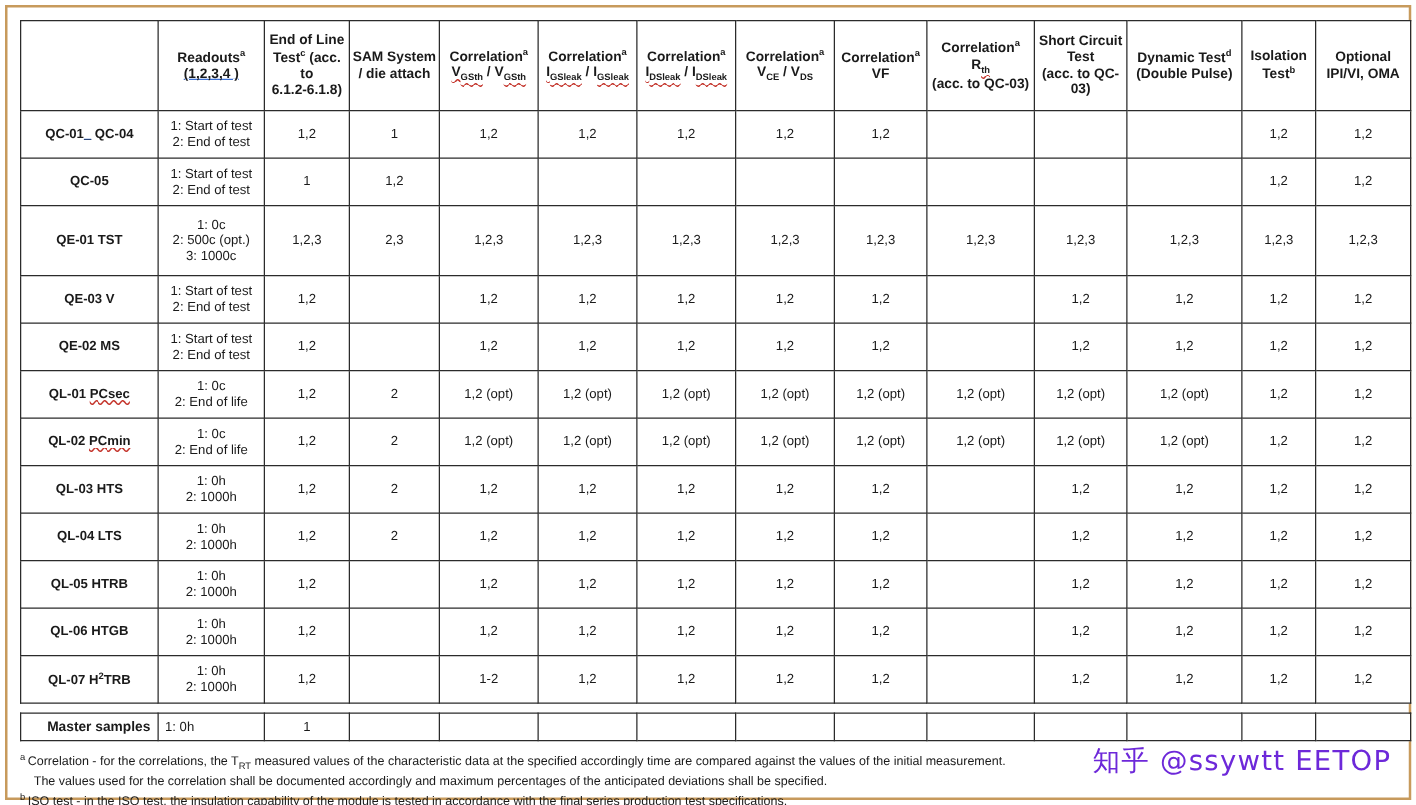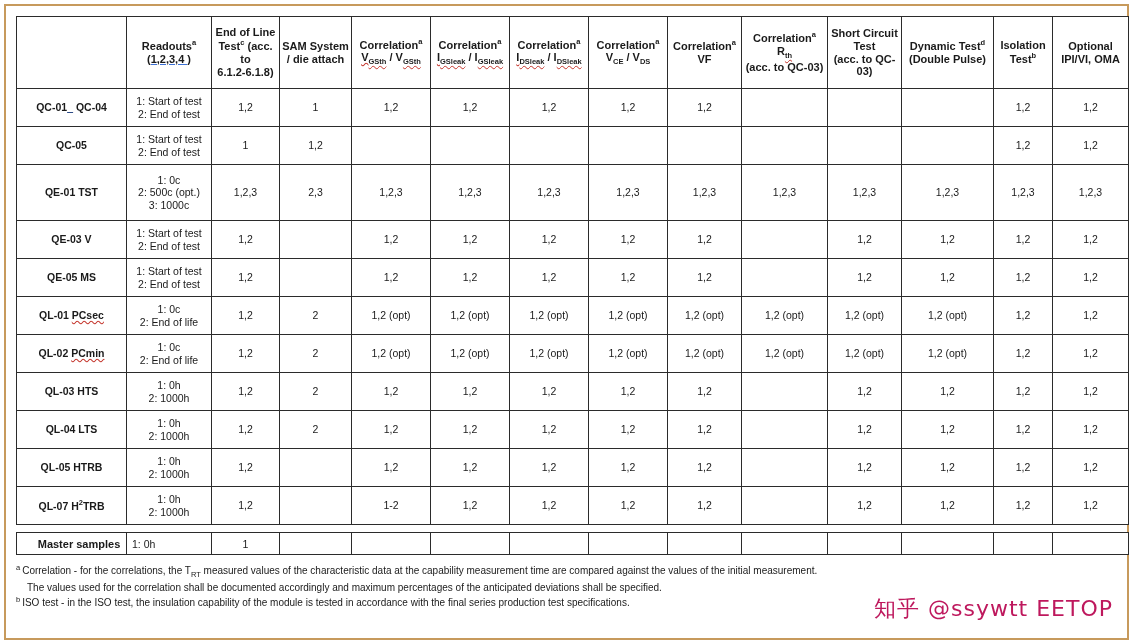--- a/index.html
+++ b/index.html
@@ -126,21 +126,21 @@
     vertical-align: super;
     margin-right: 2px;
   }
   #notes .cont { padding-left: 11px; }
 
   #watermark {
     position: absolute;
     right: 14px;
     bottom: 14px;
     font-size: 22px;
-    color: #be185d;
+    color: #6d28d9;
     letter-spacing: 1px;
     font-family: "DejaVu Sans", sans-serif;
     user-select: none;
     white-space: nowrap;
   }
 </style>
 </head>
 <body>
 
 <div id="page-frame">
@@ -308,21 +308,21 @@
             <td>1,2</td>
             <td>1,2</td>
             <td>1,2</td>
             <td></td>
             <td>1,2</td>
             <td>1,2</td>
             <td>1,2</td>
             <td>1,2</td>
           </tr>
           <tr class="dataRow">
-            <td class="rowlabel">QE-05 MS</td>
+            <td class="rowlabel">QE-02 MS</td>
             <td class="readout">
               <div>1: Start of test</div>
               <div>2: End of test</div>
             </td>
             <td>1,2</td>
             <td></td>
             <td>1,2</td>
             <td>1,2</td>
             <td>1,2</td>
             <td>1,2</td>
@@ -404,20 +404,39 @@
             <td>1,2</td>
             <td>1,2</td>
             <td></td>
             <td>1,2</td>
             <td>1,2</td>
             <td>1,2</td>
             <td>1,2</td>
           </tr>
           <tr class="dataRow">
             <td class="rowlabel">QL-05 HTRB</td>
+            <td class="readout">
+              <div>1: 0h</div>
+              <div>2: 1000h</div>
+            </td>
+            <td>1,2</td>
+            <td></td>
+            <td>1,2</td>
+            <td>1,2</td>
+            <td>1,2</td>
+            <td>1,2</td>
+            <td>1,2</td>
+            <td></td>
+            <td>1,2</td>
+            <td>1,2</td>
+            <td>1,2</td>
+            <td>1,2</td>
+          </tr>
+          <tr class="dataRow">
+            <td class="rowlabel">QL-06 HTGB</td>
             <td class="readout">
               <div>1: 0h</div>
               <div>2: 1000h</div>
             </td>
             <td>1,2</td>
             <td></td>
             <td>1,2</td>
             <td>1,2</td>
             <td>1,2</td>
             <td>1,2</td>
@@ -481,20 +500,20 @@
             <td></td>
             <td></td>
             <td></td>
             <td></td>
             <td></td>
           </tr>
         </tbody>
     </table>
 
     <div id="notes">
-        <div class="note"><span class="marker">a</span><span>Correlation - for the correlations, the T</span><span class="sub">RT</span><span> measured values of the characteristic data at the capability measurement time are compared against the values of the initial measurement.</span></div>
+        <div class="note"><span class="marker">a</span><span>Correlation - for the correlations, the T</span><span class="sub">RT</span><span> measured values of the characteristic data at the specified accordingly time are compared against the values of the initial measurement.</span></div>
         <div class="note cont"><span>The values used for the correlation shall be documented accordingly and maximum percentages of the anticipated deviations shall be specified.</span></div>
         <div class="note"><span class="marker">b</span><span>ISO test - in the ISO test, the insulation capability of the module is tested in accordance with the final series production test specifications.</span></div>
       </div>
   </div>
 
   <div id="watermark">知乎 @ssywtt EETOP</div>
 </div>
 
 </body></html>

